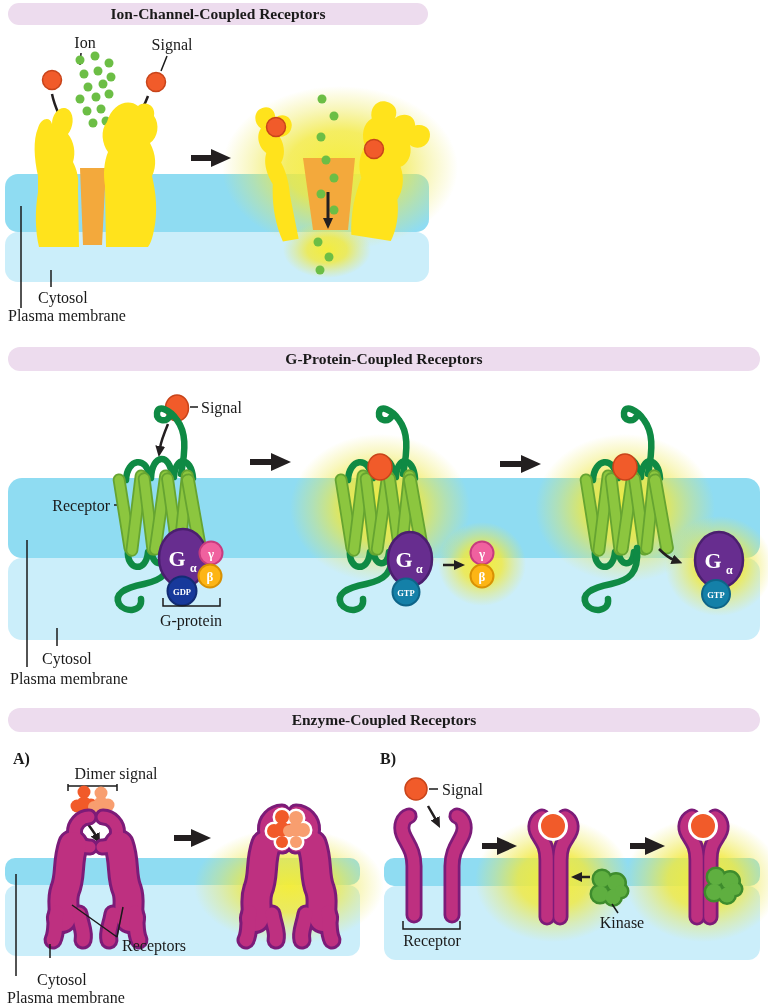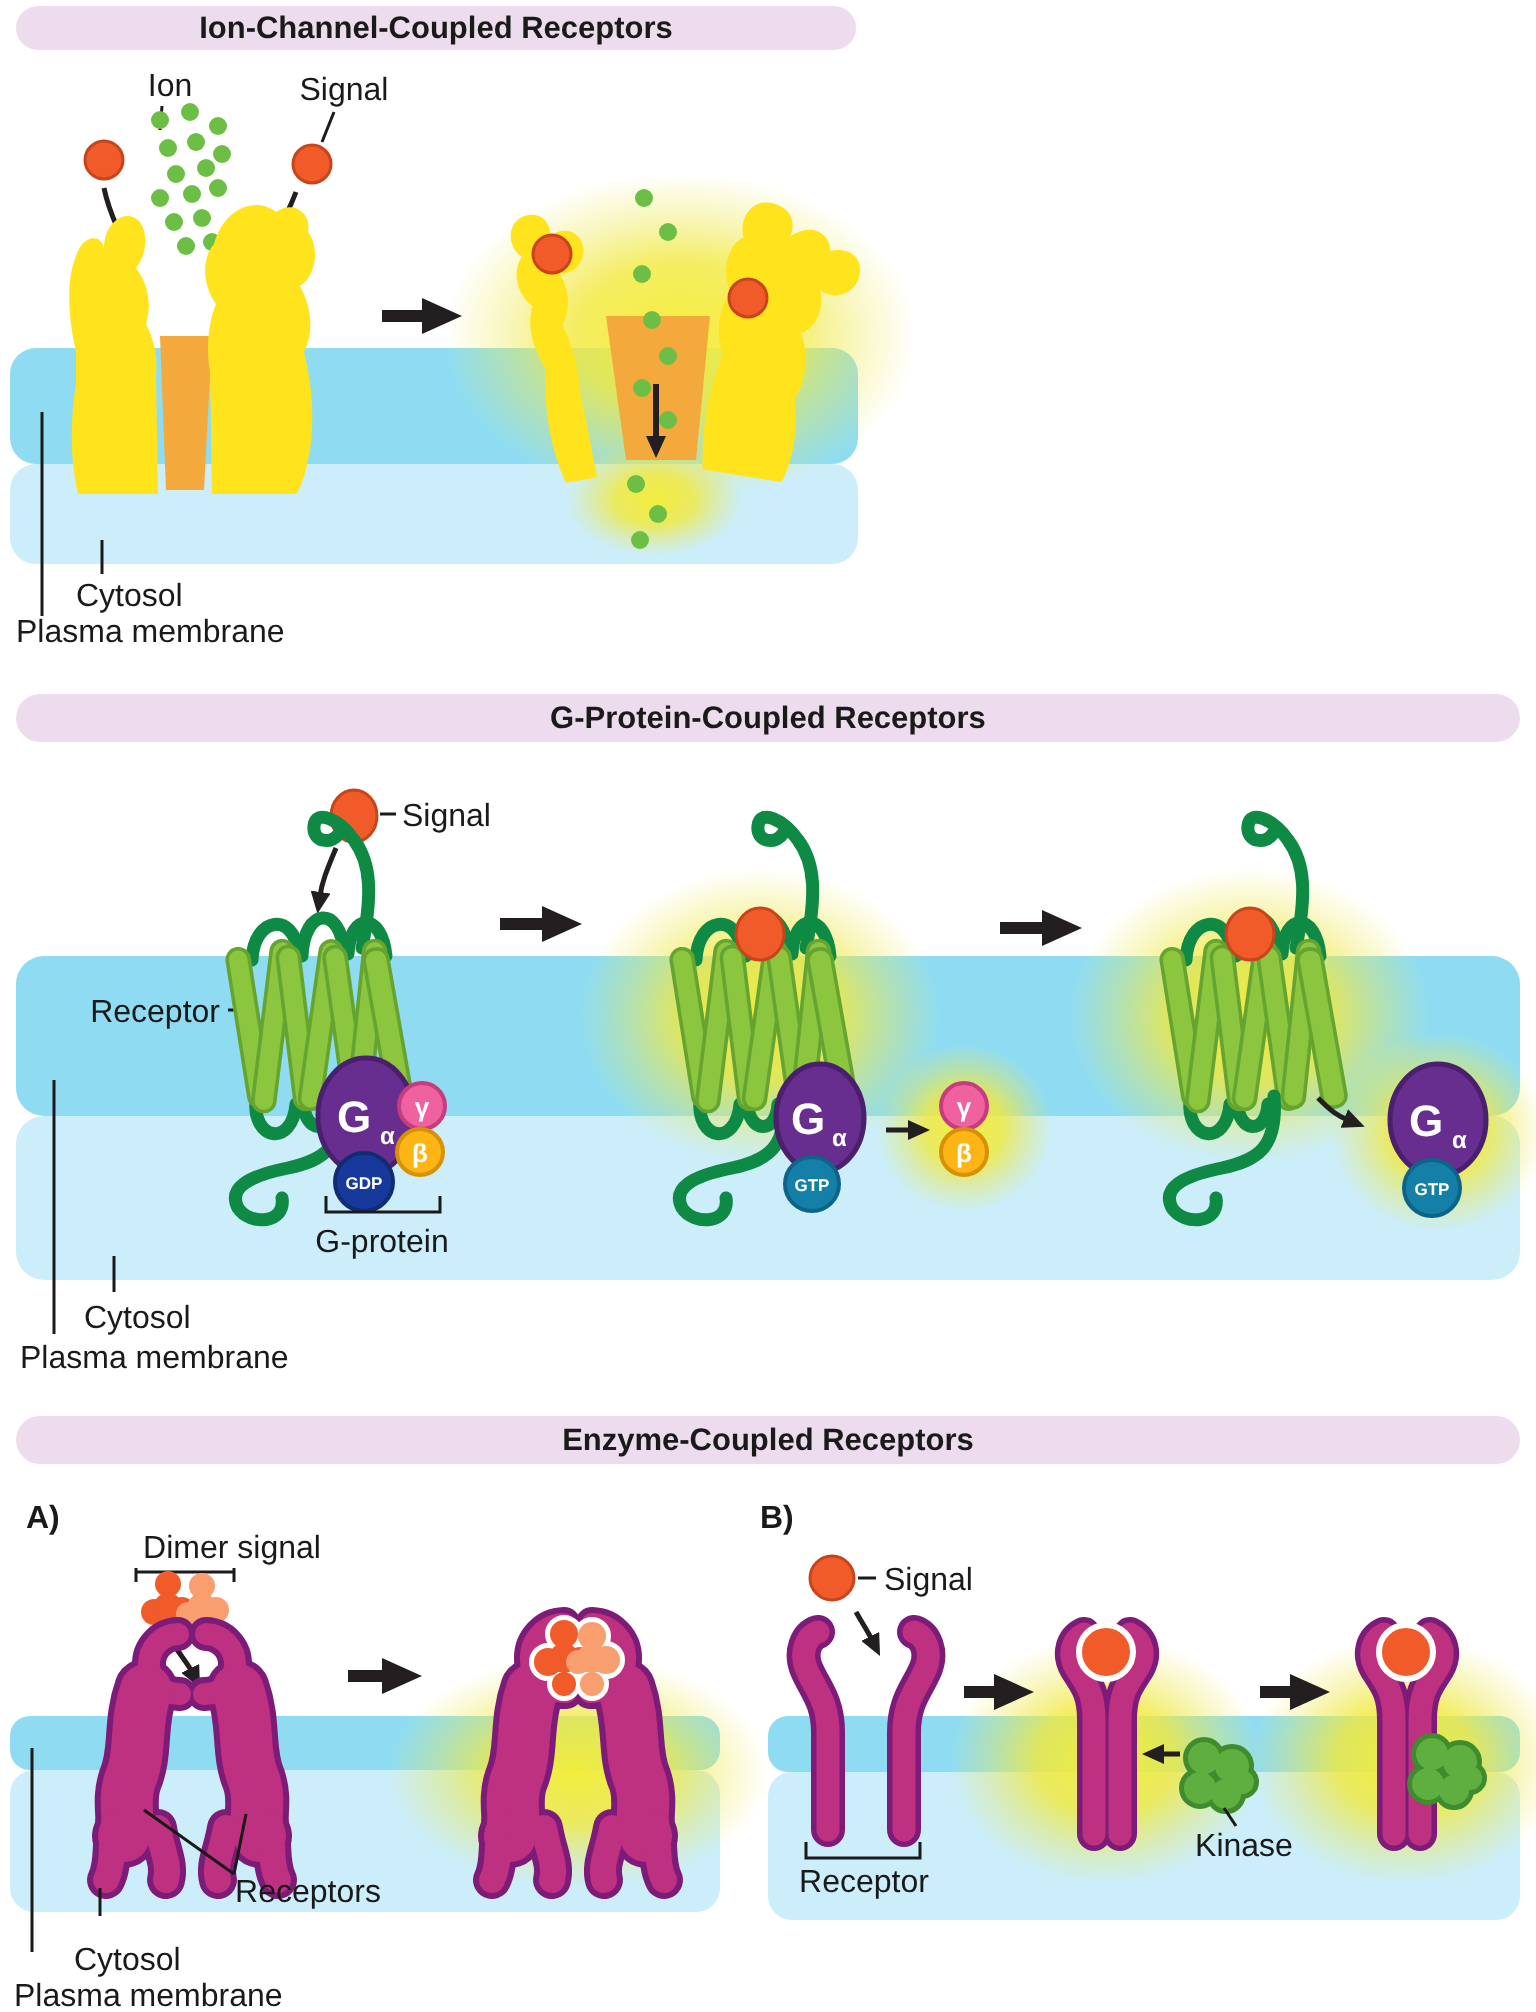--- a/index.html
+++ b/index.html
@@ -1,16 +1,16 @@
 <!DOCTYPE html>
 <html><head>
 <meta charset="utf-8">
 <style>
   html,body{margin:0;padding:0;background:#ffffff;}
-  #fig{width:768px;font-family:Liberation Sans, sans-serif;}
+  #fig{width:768px;font-family:Liberation Serif, serif;}
   #fig svg{display:block;}
   text{fill:#1a1a1a;}
   .hdr{font-size:15.5px;font-weight:bold;}
   .lbl{font-size:16px;}
   .sec{font-size:16px;font-weight:bold;}
   .gbig{font-size:22px;font-weight:bold;fill:#ffffff;}
   .gsub{font-size:12px;font-weight:bold;fill:#ffffff;}
   .greek{font-size:13px;font-weight:bold;fill:#ffffff;}
   .ntp{font-size:8.5px;font-weight:bold;fill:#ffffff;}
 </style>

